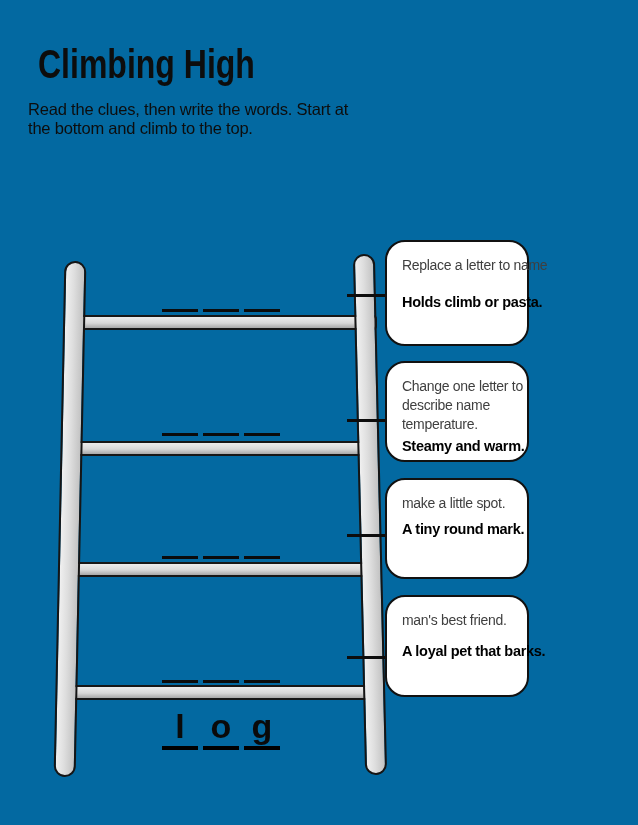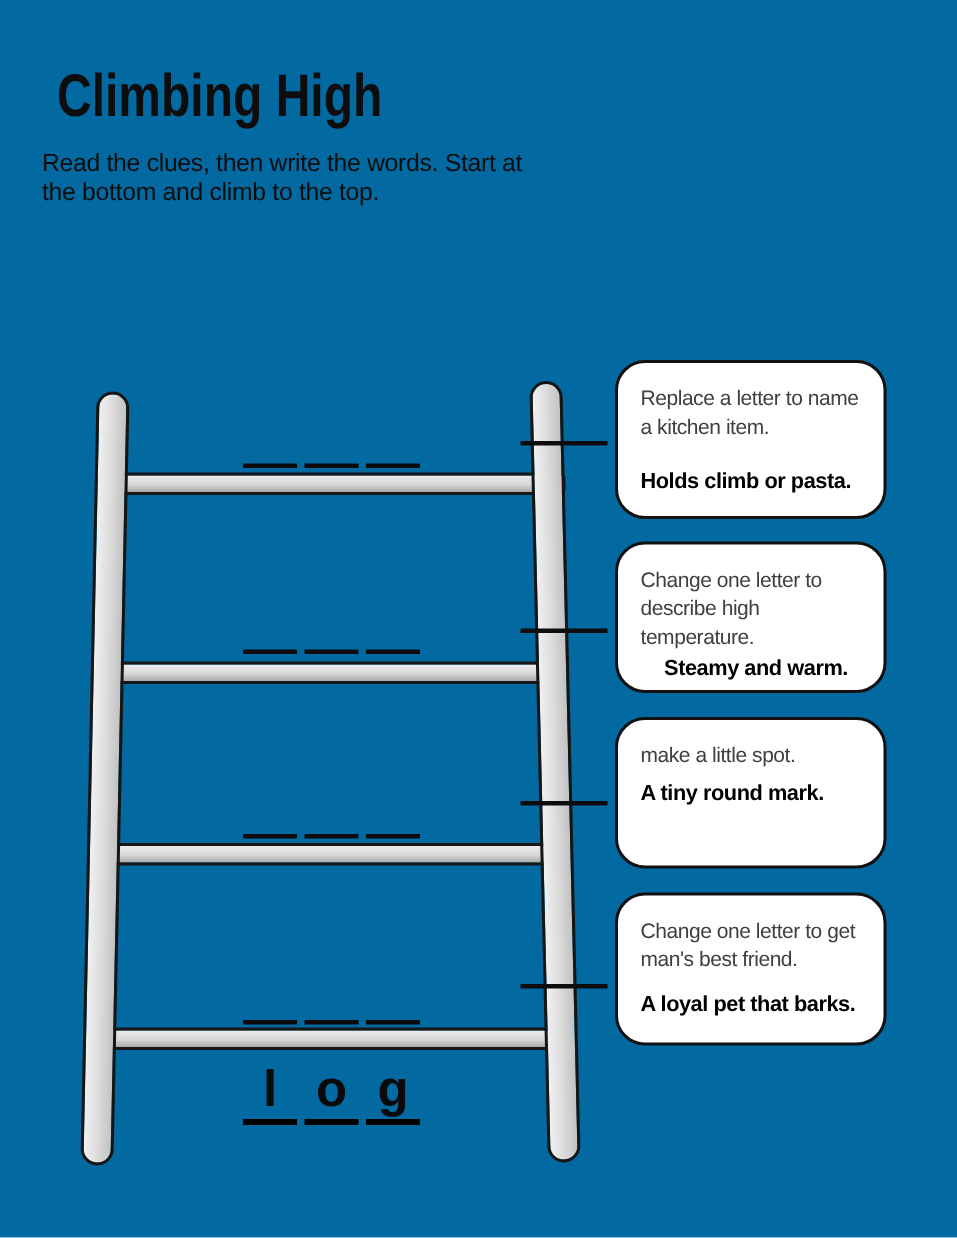--- a/index.html
+++ b/index.html
@@ -35,21 +35,21 @@
     position:absolute;left:347px;width:58px;height:3px;background:#0d0d0d;z-index:3;
   }
   .blank-row{
     position:absolute;left:162px;display:flex;gap:5px;z-index:4;
   }
   .blank{
     width:36px;height:0;border-top:3.5px solid #0b0b0b;
   }
   
   .clue-box{
-    position:absolute;left:410px;width:181px;box-sizing:border-box;z-index:5;
+    position:absolute;left:385px;width:144px;box-sizing:border-box;z-index:5;
     background:#ffffff;border:2.4px solid #111;border-radius:20px;
     padding:14px 8px 0 15px;
   }
   .clue-line{
     font-size:14px;line-height:19px;color:#3f3f3f;letter-spacing:-0.3px;white-space:nowrap;
   }
   .clue-hint{
     font-size:14.5px;line-height:19px;font-weight:700;color:#000;letter-spacing:-0.3px;white-space:nowrap;
   }
   .hint-gap-lg{margin-top:18px;}
@@ -103,38 +103,36 @@
     <div class="blank"></div>
   </div>
   <div class="blank-row" style="top:680px">
     <div class="blank"></div>
     <div class="blank"></div>
     <div class="blank"></div>
   </div>
 
   <div class="clue-box" style="top:240px;height:106px">
     <div class="clue-line">Replace a letter to name</div>
-    <div class="clue-line">a kitchen item.</div>
     <div class="clue-hint hint-gap-lg">Holds climb or pasta.</div>
   </div>
 
   <div class="clue-box" style="top:361px;height:101px">
     <div class="clue-line">Change one letter to</div>
-    <div class="clue-line">describe high</div>
+    <div class="clue-line">describe name</div>
     <div class="clue-line">temperature.</div>
     <div class="clue-hint hint-gap-sm">Steamy and warm.</div>
   </div>
 
   <div class="clue-box" style="top:478px;height:101px">
     <div class="clue-line">make a little spot.</div>
     <div class="clue-hint hint-gap-md">A tiny round mark.</div>
   </div>
 
   <div class="clue-box" style="top:595px;height:102px">
-    <div class="clue-line">Change one letter to get</div>
     <div class="clue-line">man's best friend.</div>
     <div class="clue-hint hint-gap-lm">A loyal pet that barks.</div>
   </div>
 
   <div class="start-word">
     <div class="start-letter">l</div>
     <div class="start-letter">o</div>
     <div class="start-letter">g</div>
   </div>
 

